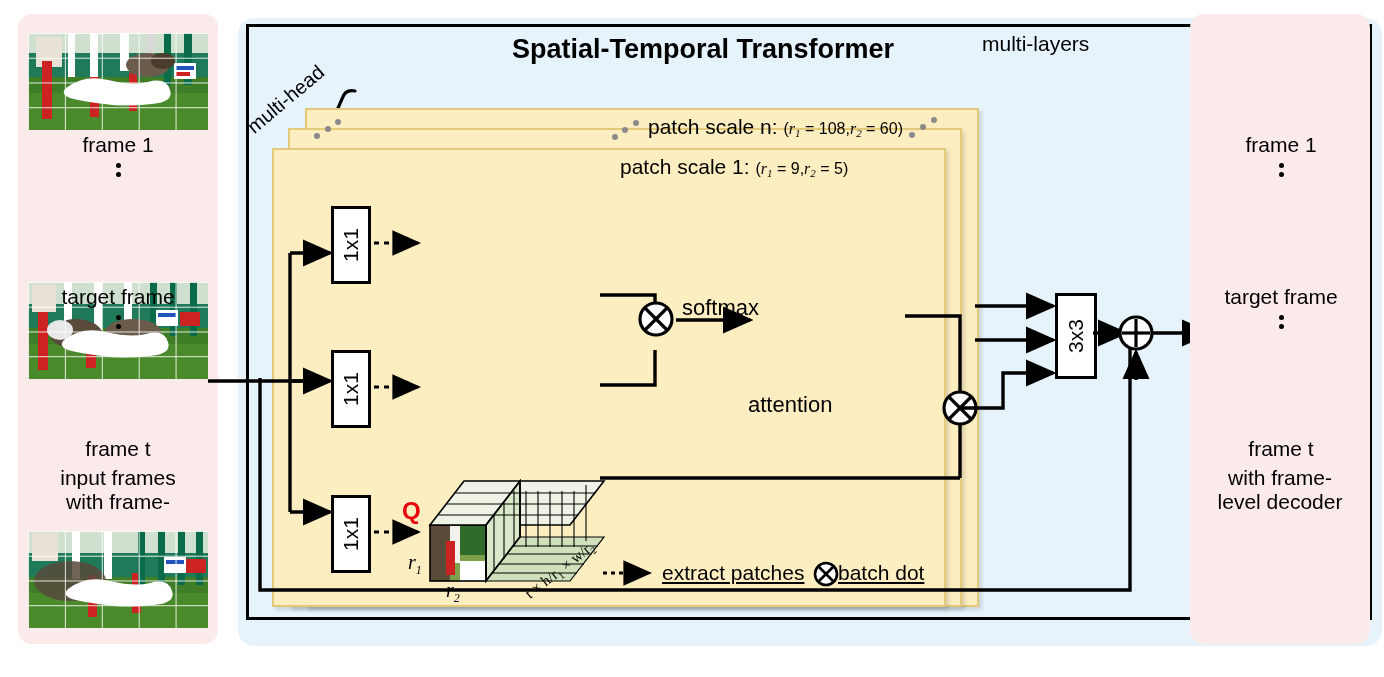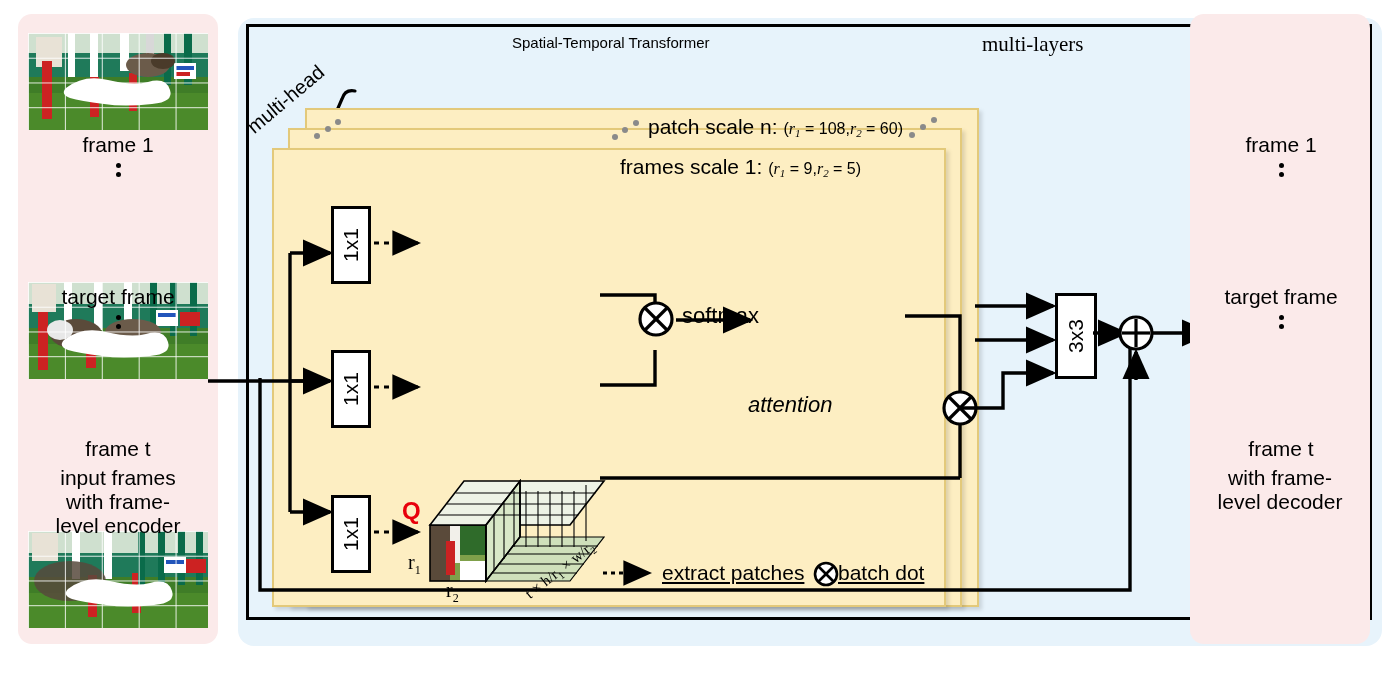--- a/index.html
+++ b/index.html
@@ -16,49 +16,49 @@
       linear-gradient(to bottom, rgba(255,255,255,.85) 1px, transparent 1px);
     background-size:20.5% 25.5%;}
   .caption{text-align:center;font-size:21px;line-height:24px;white-space:nowrap;}
   .capblock{text-align:center;font-size:21px;line-height:24px;}
   .vdots{text-align:center;font-size:22px;font-weight:bold;line-height:10px;letter-spacing:0;}
   .vdots span{display:block;width:5px;height:5px;border-radius:50%;background:#000;margin:4px auto;}
 
   
   .bluebox{background:#e7f3fb;border-radius:16px;}
   .innerborder{border:3px solid #000;background:transparent;}
-  .title{font-size:15px;white-space:nowrap;}
+  .title{font-size:27px;white-space:nowrap;font-weight:bold;}
   .multilayers{font-size:21px;white-space:nowrap;}
 
   
   .scalepanel{background:#fdeec2;border:2px solid #e3c97a;
               box-shadow:3px 3px 4px rgba(0,0,0,.13);}
   .scalelabel{font-size:21px;white-space:nowrap;}
   .scalelabel .sub{font-size:16px;}
   .mathit{font-style:italic;font-family:"Liberation Serif",serif;}
   .subsc{font-size:11px;vertical-align:-3px;font-style:italic;
          font-family:"Liberation Serif",serif;}
 
   
   .convbox{background:#fff;border:3px solid #000;display:flex;
            align-items:center;justify-content:center;}
   .convbox span{transform:rotate(-90deg);font-size:21px;white-space:nowrap;}
 
   
   .tensor{position:relative;}
   .qkvlabel{position:absolute;color:#e8000b;font-weight:bold;font-size:24px;}
-  .rlab{position:absolute;font-family:"Liberation Serif",serif;font-size:20px;}
+  .rlab{position:absolute;font-style:italic;font-family:"Liberation Serif",serif;font-size:20px;}
   .rlab sub{font-size:12px;}
   .dimlab{position:absolute;white-space:nowrap;font-size:15px;
           font-family:"Liberation Serif",serif;transform-origin:0 0;}
   .dimlab sub{font-size:10px;}
 
   
   .softmax{font-size:22px;white-space:nowrap;}
-  .attn{font-size:22px;white-space:nowrap;font-style:italic;}
+  .attn{font-size:22px;white-space:nowrap;}
   .legend{font-size:21px;white-space:nowrap;text-decoration:underline;}
   .multihead{font-size:20px;white-space:nowrap;transform:rotate(-40deg);
              transform-origin:0 50%;}
   svg{overflow:visible;}
 </style>
 </head>
 <body>
 
 <div class="abs sidepanel" style="left:18px;top:14px;width:200px;height:630px;"></div>
 
@@ -145,28 +145,27 @@
     <ellipse cx="42" cy="50" rx="36" ry="20" fill="#57493c" opacity=".85"></ellipse>
     <path d="M40 58 q18 -14 42 -8 q25 6 40 2 q18 -5 22 8 q4 12 -18 14 q-28 3 -48 0 q-24 -3 -34 -6 q-10 -4 -4 -10 z" fill="#fff"></path>
   </svg>
   <div class="grid"></div>
 </div>
 <div class="abs caption" style="left:28px;top:437px;width:180px;">frame t</div>
 
 <div class="abs capblock" style="left:20px;top:466px;width:196px;">
   <div>input frames</div>
   <div>with frame-</div>
-  <div>level encoder</div>
 </div>
 
 <div class="abs bluebox" style="left:238px;top:18px;width:1144px;height:628px;"></div>
 <div class="abs innerborder" style="left:246px;top:24px;width:1120px;height:590px;"></div>
 
 <div class="abs title" style="left:512px;top:34px;">Spatial-Temporal Transformer</div>
-<div class="abs multilayers" style="left:982px;top:32px;font-family:Liberation Serif, serif;">multi-layers</div>
+<div class="abs multilayers" style="left:982px;top:32px;">multi-layers</div>
 
 <div class="abs multihead" style="left:250px;top:118px;">multi-head</div>
 <svg class="abs" style="left:290px;top:88px;" width="70" height="80">
   <path d="M65 3 q-10 -2 -13 8 l-14 32 q-3 9 -12 10 q9 1 12 10" fill="none" stroke="#000" stroke-width="3.2" stroke-linecap="round"></path>
 </svg>
 
 <div class="abs scalepanel" style="left:305px;top:108px;width:670px;height:495px;"></div>
 <div class="abs scalepanel" style="left:288px;top:128px;width:670px;height:475px;"></div>
 <div class="abs scalepanel" style="left:272px;top:148px;width:670px;height:455px;"></div>
 
@@ -185,21 +184,21 @@
   <circle cx="13" cy="10" r="3" fill="#8a8a8a"></circle>
   <circle cx="3" cy="17" r="3" fill="#8a8a8a"></circle>
 </svg>
 <svg class="abs" style="left:908px;top:118px;" width="32" height="22">
   <circle cx="26" cy="2" r="3" fill="#8a8a8a"></circle>
   <circle cx="15" cy="9" r="3" fill="#8a8a8a"></circle>
   <circle cx="4" cy="17" r="3" fill="#8a8a8a"></circle>
 </svg>
 
 <div class="abs scalelabel" style="left:620px;top:155px;">
-  <span>frames scale 1:</span>
+  <span>patch scale 1:</span>
   <span class="sub">(<span class="mathit">r<sub class="subsc">1</sub></span> = <span>9</span>,<span class="mathit">r<sub class="subsc">2</sub></span> = <span>5</span>)</span>
 </div>
 
 <svg class="abs" style="left:198px;top:215px;" width="200" height="350">
   <defs>
     <marker id="ah" markerWidth="9" markerHeight="8" refX="8" refY="4" orient="auto">
       <path d="M0 0 L9 4 L0 8 z" fill="#000"></path>
     </marker>
   </defs>
   <line x1="10" y1="166" x2="130" y2="166" stroke="#000" stroke-width="3.4"></line>
@@ -301,21 +300,21 @@
 </svg>
 
 <div class="abs" style="left:637px;top:300px;">
   <svg width="38" height="38">
     <circle cx="19" cy="19" r="16" fill="#fff" stroke="#000" stroke-width="3.2"></circle>
     <line x1="8" y1="8" x2="30" y2="30" stroke="#000" stroke-width="3.2"></line>
     <line x1="30" y1="8" x2="8" y2="30" stroke="#000" stroke-width="3.2"></line>
   </svg>
 </div>
 
-<div class="abs softmax" style="left:682px;top:303px;">softmax</div>
+<div class="abs softmax" style="left:682px;top:295px;">softmax</div>
 <svg class="abs" style="left:676px;top:312px;" width="84" height="16">
   <defs>
       <marker id="ahs" markerWidth="9" markerHeight="8" refX="8" refY="4" orient="auto">
     <path d="M0 0 L9 4 L0 8 z" fill="#000"></path>
       </marker>
     </defs>
   <line x1="0" y1="8" x2="74" y2="8" stroke="#000" stroke-width="3.4" marker-end="url(#ahs)"></line>
 </svg>
 
 <div class="abs attn" style="left:748px;top:392px;">attention</div>

